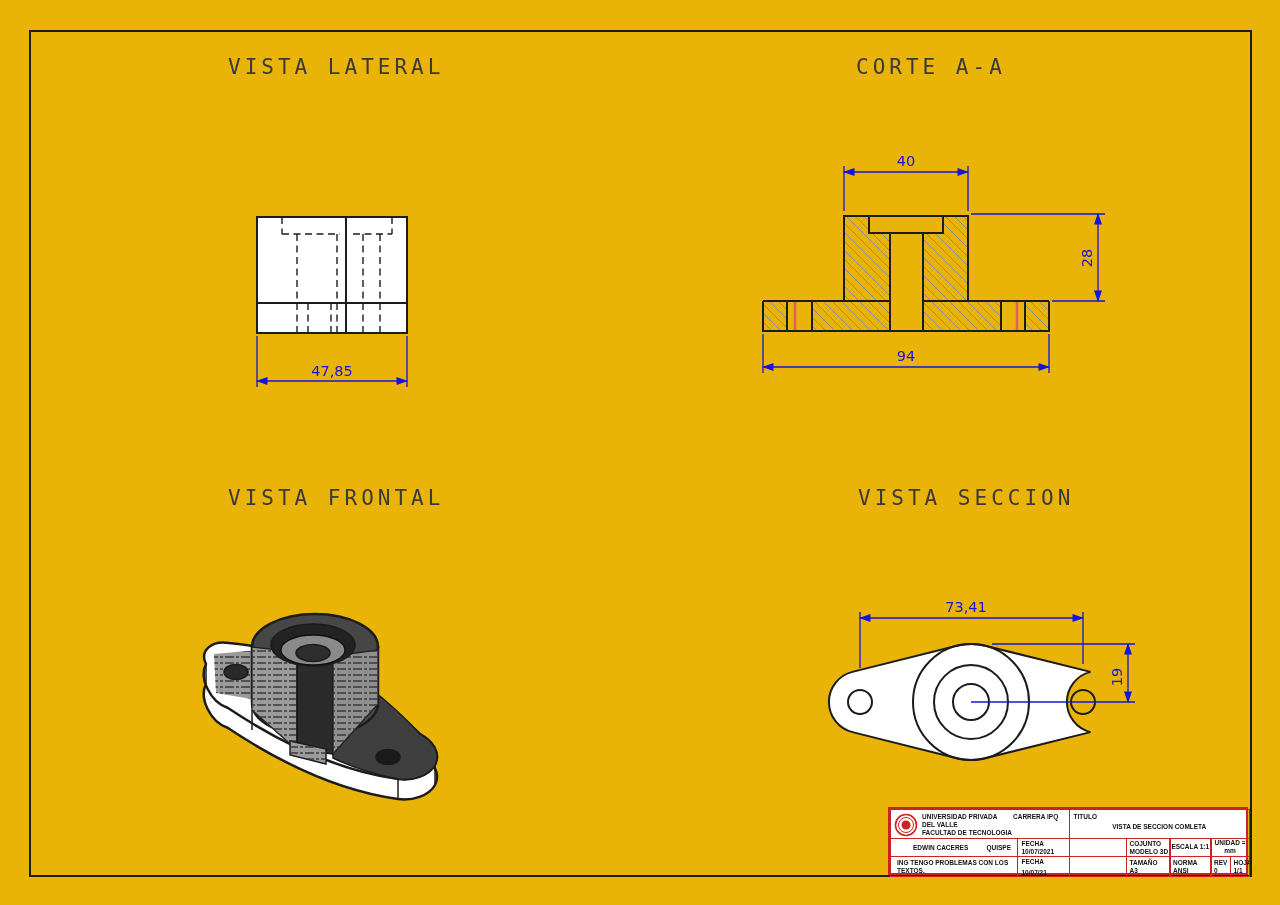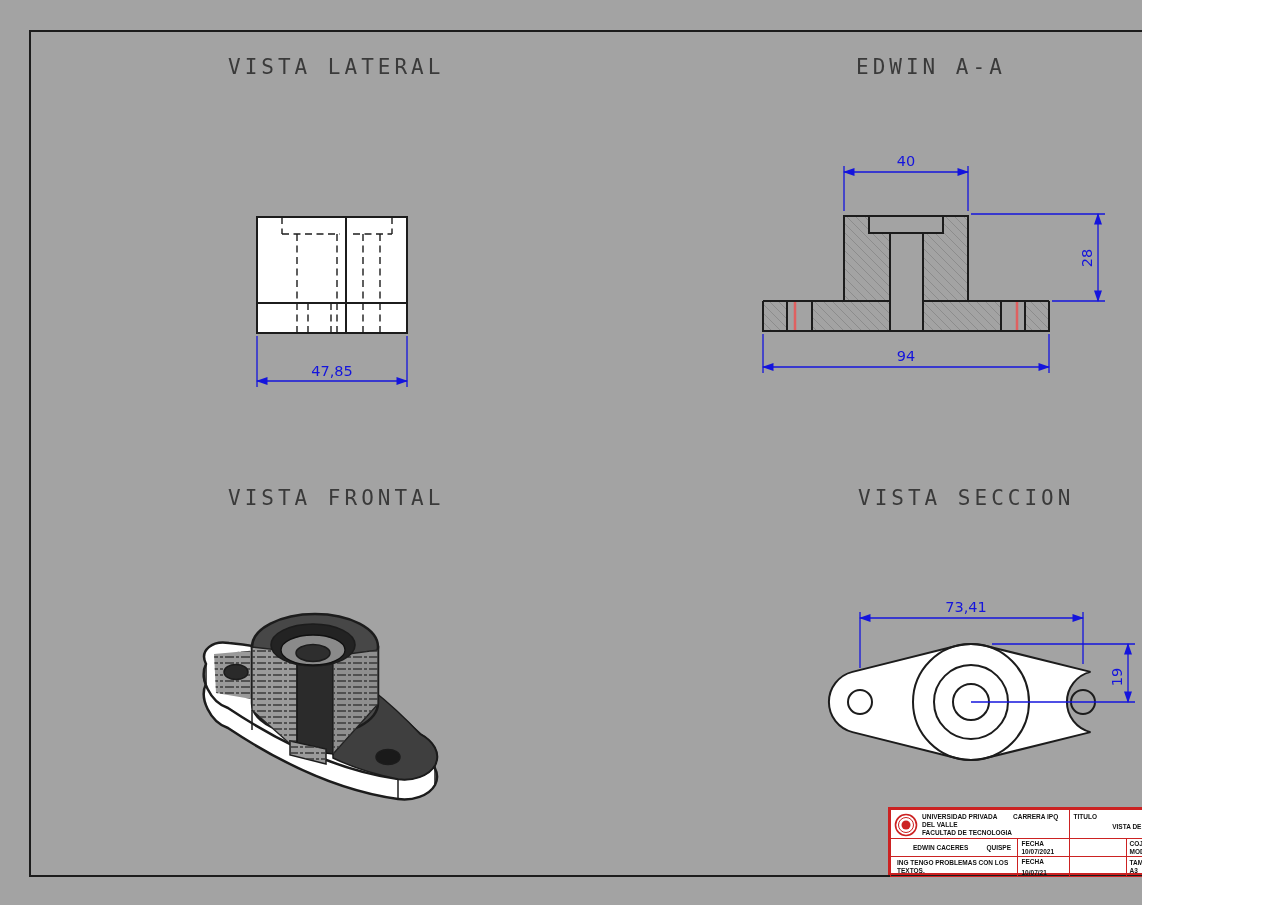--- a/index.html
+++ b/index.html
@@ -1,16 +1,16 @@
 <!DOCTYPE html>
 <html><head>
 <meta charset="utf-8">
 <style>
   html,body{margin:0;padding:0;background:#ffffff;}
-  .page{position:relative;width:1142px;height:905px;background:#a3a3a3;overflow:hidden;
+  .page{position:relative;width:1280px;height:905px;background:#eab308;overflow:hidden;
         font-family:"Liberation Sans",sans-serif;}
   .sheet-border{position:absolute;left:29px;top:30px;width:1219px;height:843px;
         border:2px solid #1c1c1c;}
   .view-title{position:absolute;color:#3a3a3a;font-family:"DejaVu Sans Mono",monospace;
         font-size:21px;font-weight:400;letter-spacing:4px;white-space:nowrap;}
   svg.drawing{position:absolute;left:0;top:0;}
   .dim-text{font-family:"DejaVu Sans",sans-serif;font-size:14.5px;fill:#1414dd;}
   
   .tblock{position:absolute;left:888px;top:807px;width:360px;height:68px;
         border:2px solid #cc2222;box-sizing:border-box;background:#ffffff;
@@ -20,21 +20,21 @@
   .tcell .lbl{display:block;}
   .center{display:flex;align-items:center;justify-content:center;text-align:center;}
 </style>
 </head>
 <body>
 
 <div class="page">
   <div class="sheet-border"></div>
 
   <div class="view-title" style="left:228px;top:55px;">VISTA LATERAL</div>
-  <div class="view-title" style="left:856px;top:55px;">EDWIN A-A</div>
+  <div class="view-title" style="left:856px;top:55px;">CORTE A-A</div>
   <div class="view-title" style="left:228px;top:486px;text-align:right;">VISTA FRONTAL</div>
   <div class="view-title" style="left:858px;top:486px;">VISTA SECCION</div>
 
   <svg class="drawing" width="1280" height="905" viewBox="0 0 1280 905">
     <defs>
       <marker id="arr" viewBox="0 0 10 10" refX="9" refY="5" markerWidth="9" markerHeight="9" orient="auto-start-reverse">
         <path d="M0,1.6 L10,5 L0,8.4 Z" fill="#1414dd"></path>
       </marker>
       <pattern id="hatch" width="9" height="9" patternUnits="userSpaceOnUse">
         <path d="M-2,-2 L11,11 M-6.5,2.5 L6.5,15.5 M2.5,-6.5 L15.5,6.5" stroke="#8c8c8c" stroke-width="1"></path>

